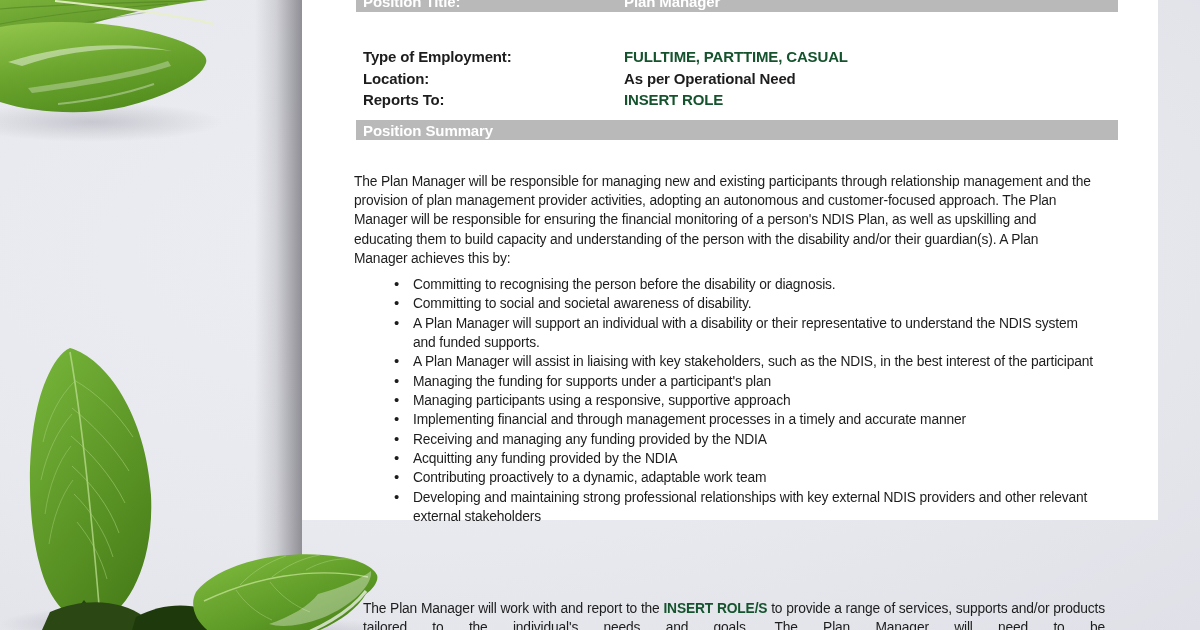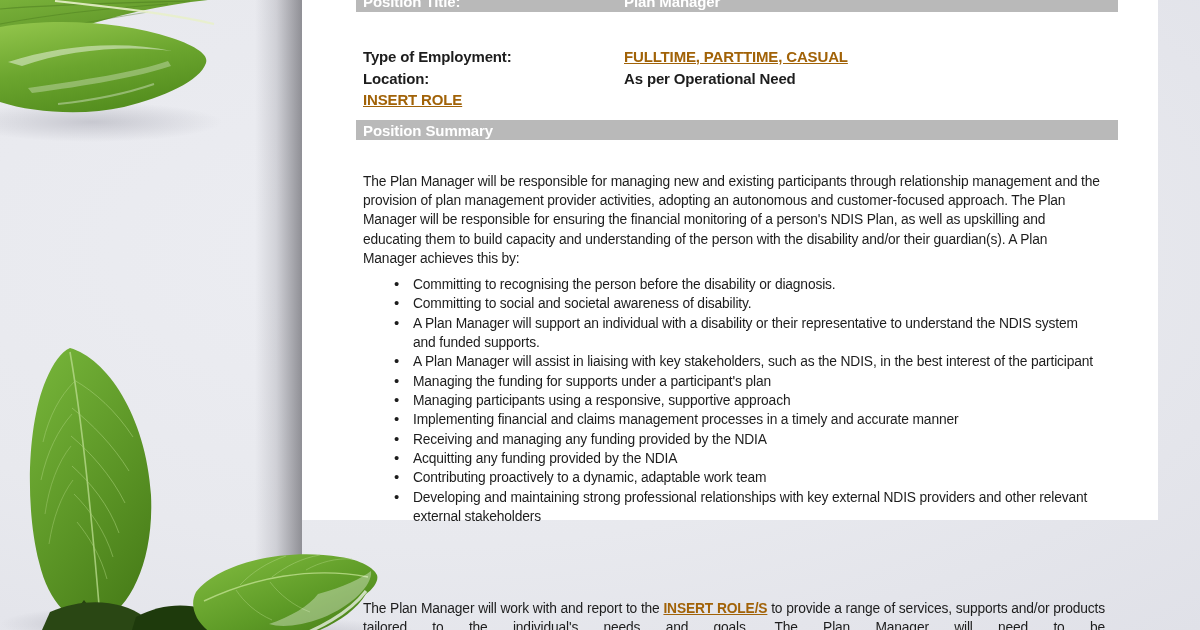--- a/index.html
+++ b/index.html
@@ -25,25 +25,25 @@
   }
   .titlebar{top:-9px;height:21px;}
   .sectionbar{top:120px;height:20px;}
   .gbar .lbl{margin-left:7px;width:261px;flex:0 0 261px;}
   .meta{
     position:absolute;left:61px;top:46px;right:55px;
     font-weight:700;font-size:15px;letter-spacing:-0.15px;line-height:21.5px;
   }
   .meta .row{display:flex;}
   .meta .label{width:261px;flex:0 0 261px;}
-  .red{color:#a16207;text-decoration:underline;}
+  .red{color:#14532d;}
   .bodytext{
     font-size:13.8px;line-height:19.35px;letter-spacing:-0.15px;color:#1d1d1d;
   }
-  .summary{position:absolute;left:61px;top:158px;width:740px;}
+  .summary{position:absolute;left:52px;top:158px;width:740px;}
   .bullets{
     position:absolute;left:61px;top:275px;width:736px;
     list-style:none;margin:0;padding:0;
   }
   .bullets li{position:relative;padding-left:50px;}
   .bullets li::before{
     content:"\2022";position:absolute;left:31px;top:-1px;font-size:15px;
   }
   .closing{
     position:absolute;left:61px;top:585px;width:742px;
@@ -68,38 +68,39 @@
     <div class="meta">
       <div class="row">
         <span class="label">Type of Employment:</span>
         <span class="red">FULLTIME, PARTTIME, CASUAL</span>
       </div>
       <div class="row">
         <span class="label">Location:</span>
         <span>As per Operational Need</span>
       </div>
       <div class="row">
+        <span class="label">Reports To:</span>
         <span class="red">INSERT ROLE</span>
       </div>
     </div>
 
     <div class="gbar sectionbar">
       <span class="lbl">Position Summary</span>
     </div>
 
     <p class="summary bodytext">The Plan Manager will be responsible for managing new and existing participants through relationship management and the provision of plan management provider activities, adopting an autonomous and customer-focused approach. The Plan Manager will be responsible for ensuring the financial monitoring of a person's NDIS Plan, as well as upskilling and educating them to build capacity and understanding of the person with the disability and/or their guardian(s).  A Plan Manager achieves this by:</p>
 
     <ul class="bullets bodytext">
       <li>Committing to recognising the person before the disability or diagnosis.</li>
       <li>Committing to social and societal awareness of disability.</li>
       <li>A Plan Manager will support an individual with a disability or their representative to understand the NDIS system and funded supports.</li>
       <li>A Plan Manager will assist in liaising with key stakeholders, such as the NDIS, in the best interest of the participant</li>
       <li>Managing the funding for supports under a participant's plan</li>
       <li>Managing participants using a responsive, supportive approach</li>
-      <li>Implementing financial and claims management processes in a timely and accurate manner</li>
+      <li>Implementing financial and through management processes in a timely and accurate manner</li>
       <li>Receiving and managing any funding provided by the NDIA</li>
       <li>Acquitting any funding provided by the NDIA</li>
       <li>Contributing proactively to a dynamic, adaptable work team</li>
       <li>Developing and maintaining strong professional relationships with key external NDIS providers and other relevant external stakeholders</li>
     </ul>
 
     <p class="closing bodytext"><span>The Plan Manager will work with and report to the </span><span class="red" style="font-weight:700">INSERT ROLE/S</span><span> to provide a range of services, supports and/or products tailored to the individual's needs and goals. The Plan Manager will need to be</span></p>
   </div>
 
   <svg class="leaves" width="1200" height="630" viewBox="0 0 1200 630" aria-hidden="true">

